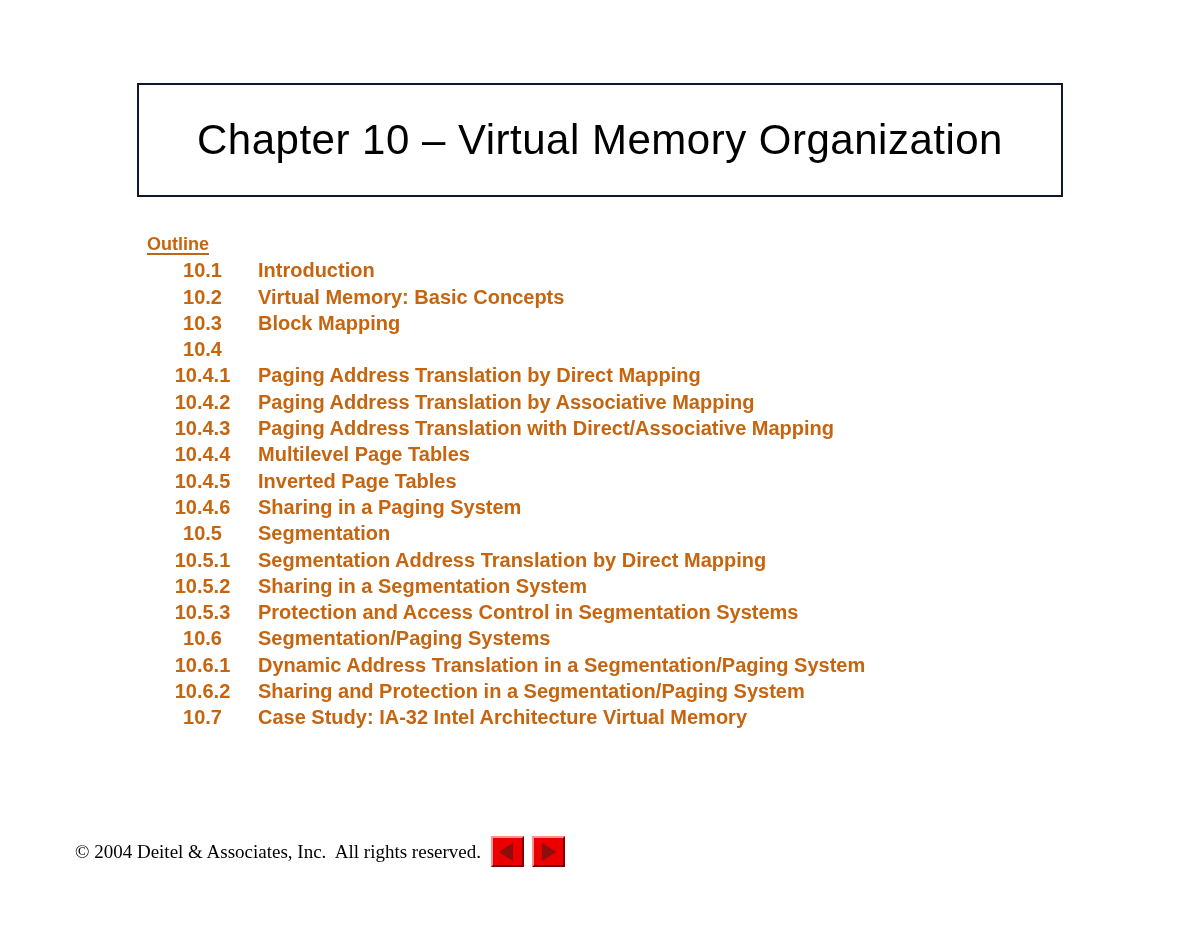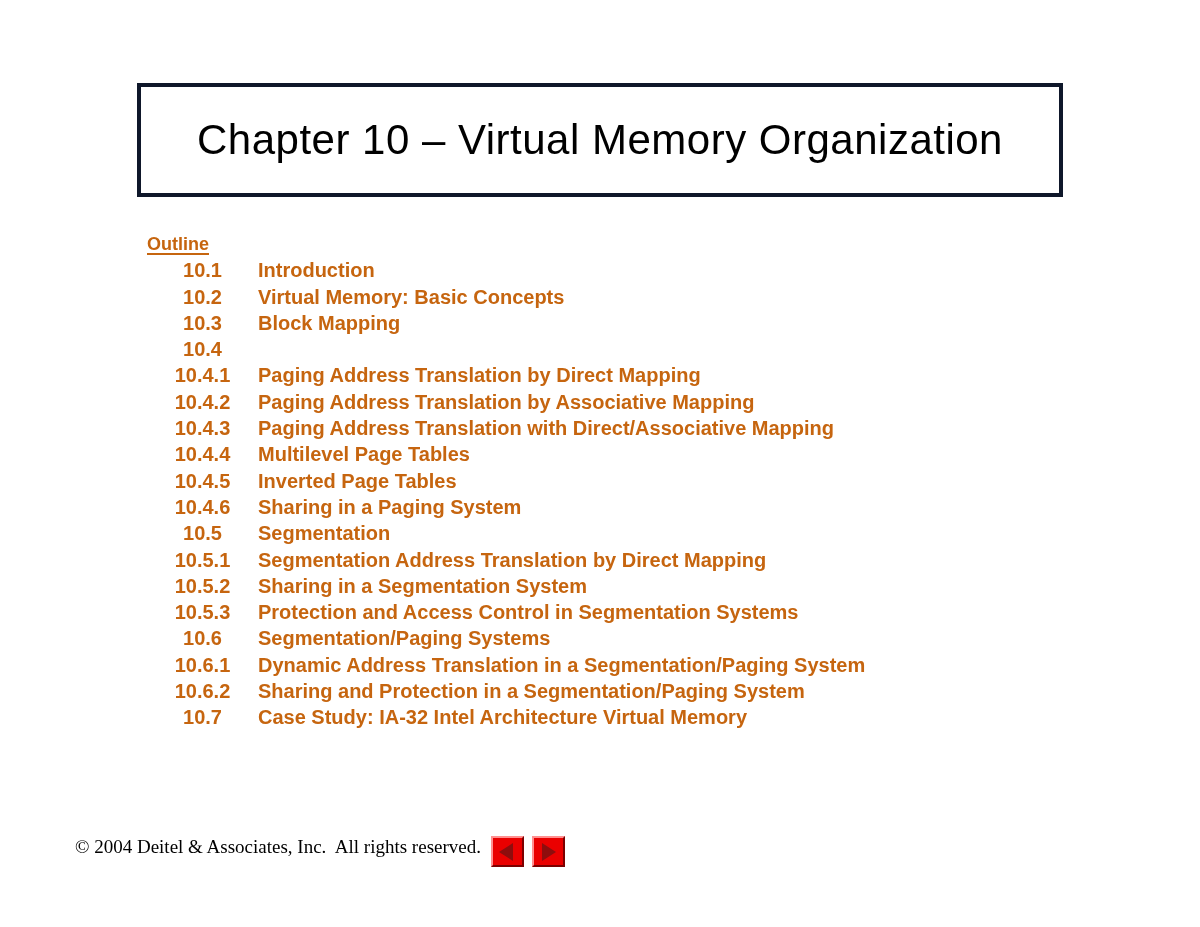--- a/index.html
+++ b/index.html
@@ -16,21 +16,21 @@
     font-family: "Liberation Sans", sans-serif;
   }
 
   
   .title-box {
     position: absolute;
     left: 137px;
     top: 83px;
     width: 926px;
     height: 114px;
-    border: 4px solid #0f172a;
+    border: 2px solid #0f172a;
     box-sizing: border-box;
     display: flex;
     align-items: center;
     justify-content: center;
   }
   .title-box h1 {
     margin: 0;
     font-size: 42px;
     font-weight: 400;
     color: #000000;
@@ -69,21 +69,21 @@
   .outline-row .label {
     flex: 1;
   }
 
   
   .footer {
     position: absolute;
     left: 75px;
     top: 836px;
     display: flex;
-    align-items: flex-start;
+    align-items: center;
   }
   .copyright {
     font-family: "Liberation Serif", serif;
     font-size: 19px;
     color: #000000;
     white-space: pre;
   }
   .nav-btn {
     width: 33px;
     height: 31px;

